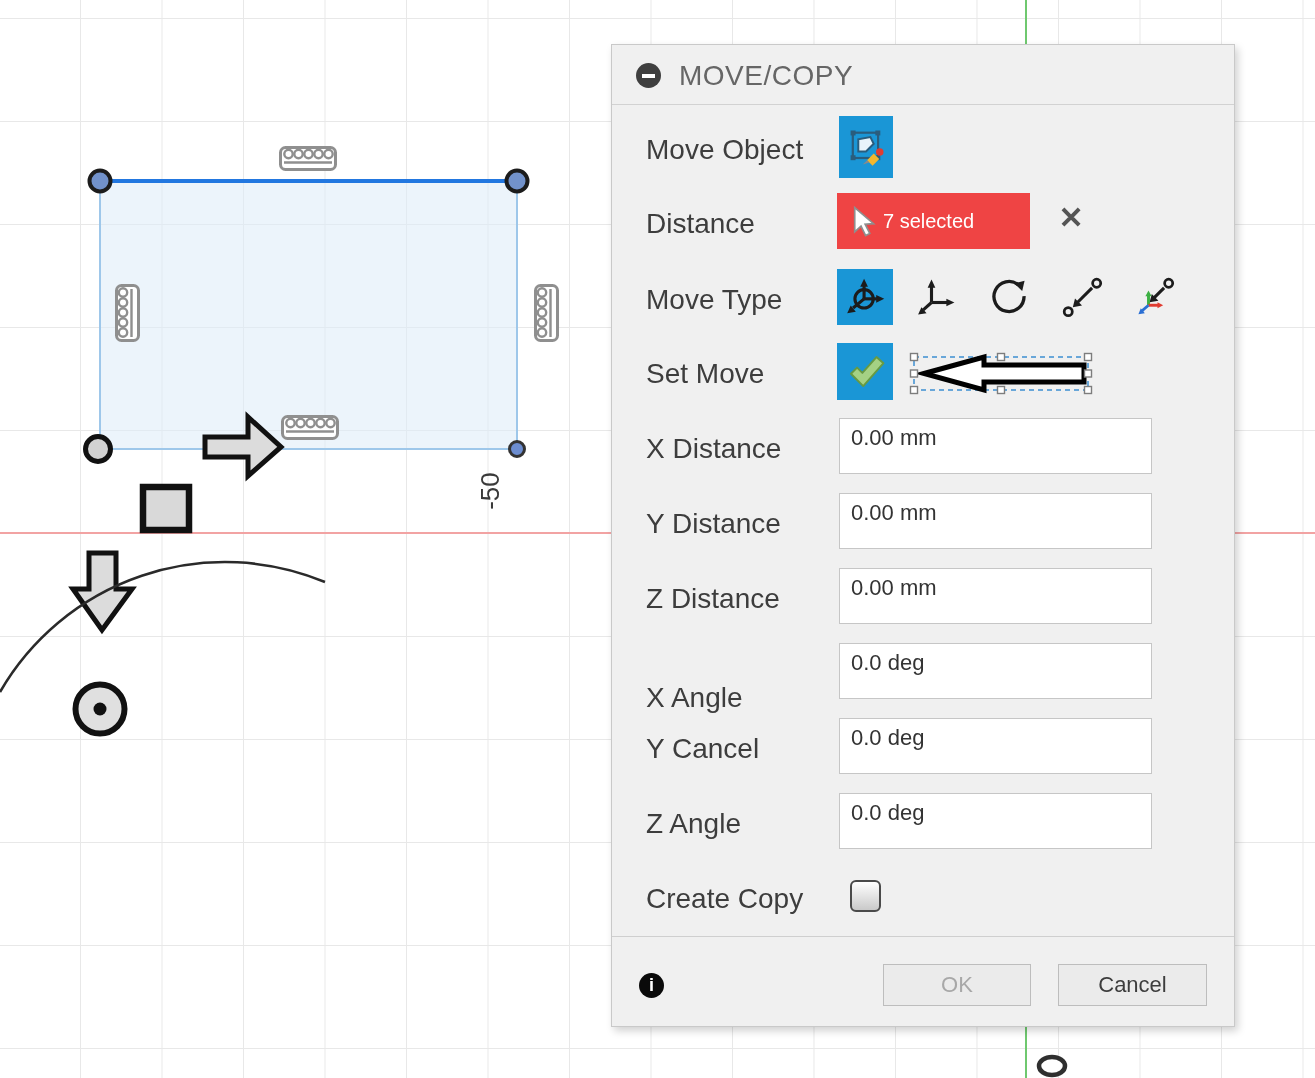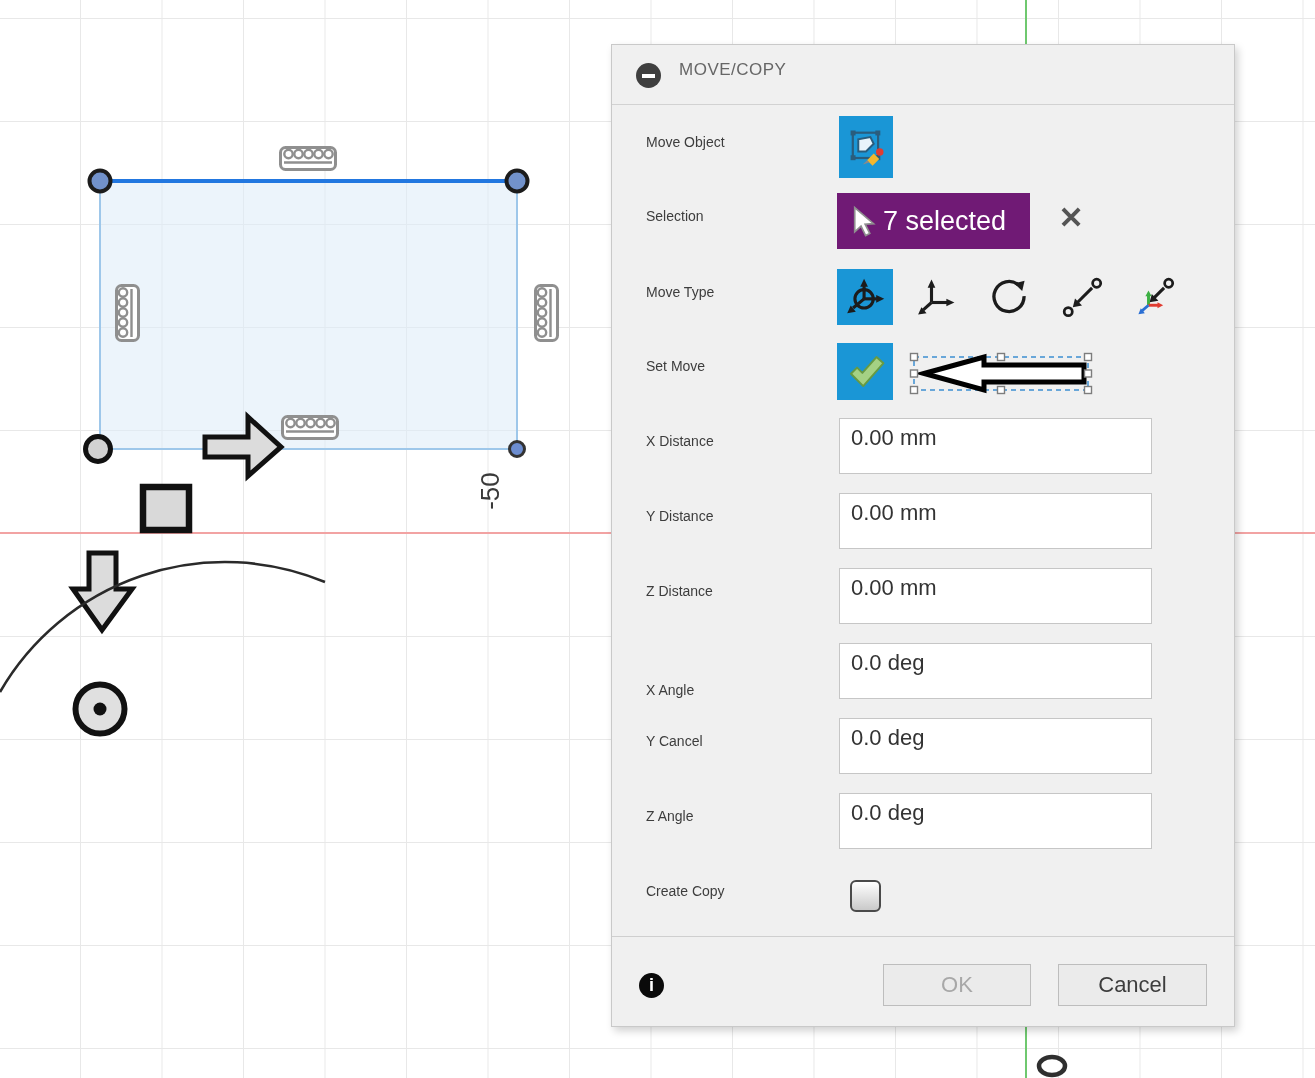--- a/index.html
+++ b/index.html
@@ -17,30 +17,30 @@
   #sketch{position:absolute;left:0;top:0;}
   #dim-label{position:absolute;left:462px;top:471px;width:56px;height:40px;
     transform:rotate(-90deg);transform-origin:center;
     font-size:26px;color:#3a3a3a;text-align:center;line-height:40px;}
   
   #dialog{position:absolute;left:611px;top:44px;width:624px;height:983px;
     background:#f0f0f0;border:1px solid #c9c9c9;box-sizing:border-box;
     box-shadow:3px 4px 8px rgba(0,0,0,0.18);}
   #dlg-header{position:absolute;left:0;top:0;right:0;height:59px;
     border-bottom:1px solid #d2d2d2;background:#f0f0f0;}
-  #dlg-title{position:absolute;left:67px;top:15px;font-size:17px;color:#666;letter-spacing:.5px;}
+  #dlg-title{position:absolute;left:67px;top:15px;font-size:28px;color:#666;letter-spacing:.5px;}
   .minus-circle{position:absolute;left:24px;top:18px;width:25px;height:25px;border-radius:50%;
     background:#3f3f3f;}
   .minus-circle::after{content:"";position:absolute;left:6px;top:11px;width:13px;height:3.5px;background:#fff;}
-  .row-label{position:absolute;left:34px;font-size:14px;color:#3d3d3d;white-space:nowrap;}
+  .row-label{position:absolute;left:34px;font-size:28px;color:#3d3d3d;white-space:nowrap;}
   .icon-btn{position:absolute;background:#1a96d6;border:none;display:flex;
     align-items:center;justify-content:center;cursor:pointer;}
   .flat-icon{position:absolute;width:44px;height:44px;display:flex;align-items:center;justify-content:center;}
-  .sel-btn{position:absolute;left:225px;top:148px;width:193px;height:56px;background:#701a75;
-    display:flex;align-items:center;color:#fff;font-size:27px;gap:6px;padding-left:10px;box-sizing:border-box;}
+  .sel-btn{position:absolute;left:225px;top:148px;width:193px;height:56px;background:#ef4444;
+    display:flex;align-items:center;color:#fff;font-size:20px;gap:6px;padding-left:10px;box-sizing:border-box;}
   .x-clear{position:absolute;left:444px;top:158px;width:30px;height:30px;color:#555;
     font-size:30px;font-weight:bold;line-height:30px;text-align:center;cursor:pointer;}
   .field{position:absolute;left:227px;width:313px;height:56px;box-sizing:border-box;
     border:1px solid #c6c6c6;background:#fff;font-family:"Liberation Sans",sans-serif;
     font-size:22px;color:#333;padding:0 0 16px 11px;}
   .checkbox{position:absolute;left:238px;top:835px;width:31px;height:32px;border-radius:6px;
     border:2.5px solid #4a4a4a;box-sizing:border-box;
     background:linear-gradient(to bottom,#ffffff,#c9c9c9);cursor:pointer;}
   #dlg-footer{position:absolute;left:0;right:0;top:891px;height:92px;border-top:1px solid #cfcfcf;}
   .info-circle{position:absolute;left:27px;top:36px;width:25px;height:25px;border-radius:50%;
@@ -119,21 +119,21 @@
         <rect x="25.5" y="5" width="4.5" height="4.5" fill="#2a5d7d"></rect>
         <rect x="3" y="27.5" width="4.5" height="4.5" fill="#2a5d7d"></rect>
         <rect x="25.5" y="27.5" width="4.5" height="4.5" fill="#2a5d7d"></rect>
         <path d="M10 24 L10 13 L21 11 L24 17 L17 24 Z" fill="#e8f4fb" stroke="#2a5d7d" stroke-width="1.8"></path>
         <polygon points="18,32 24,26 29,31 23,37" fill="#f2b72e"></polygon>
         <polygon points="14,36 18,32 20,34" fill="#8a8a8a"></polygon>
         <circle cx="29.5" cy="24.5" r="3.4" fill="#e03c31"></circle>
       </svg>
     </button>
 
-    <span class="row-label" style="top:163px">Selection</span>
+    <span class="row-label" style="top:163px">Distance</span>
     <div class="sel-btn">
       <svg width="30" height="34" viewBox="0 0 24 28">
         <polygon points="6,3 6,23 11.2,18.2 15,26 18.4,24.2 14.6,16.6 21.5,16.2" fill="#fff" stroke="#8f8f8f" stroke-width="1.4"></polygon>
       </svg>
       <span>7 selected</span>
     </div>
     <span class="x-clear">✕</span>
 
     <span class="row-label" style="top:239px">Move Type</span>
     <button class="icon-btn" style="left:225px;top:224px;width:56px;height:56px">

